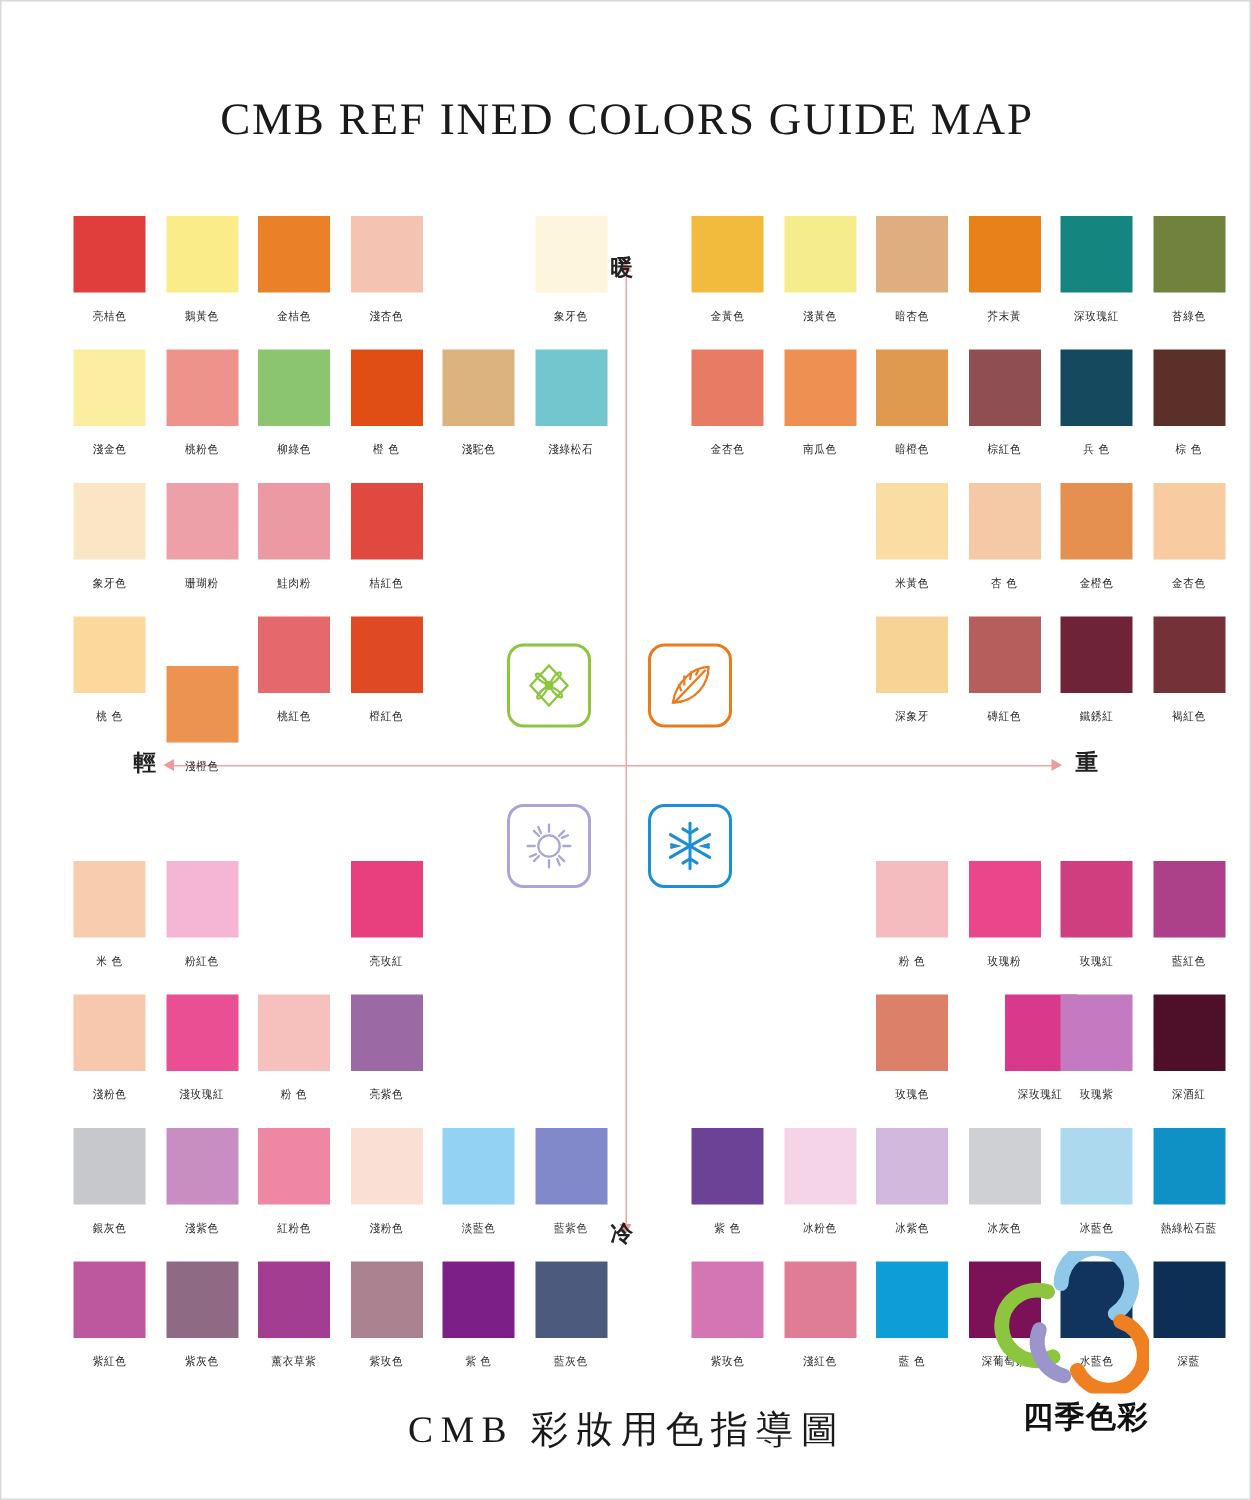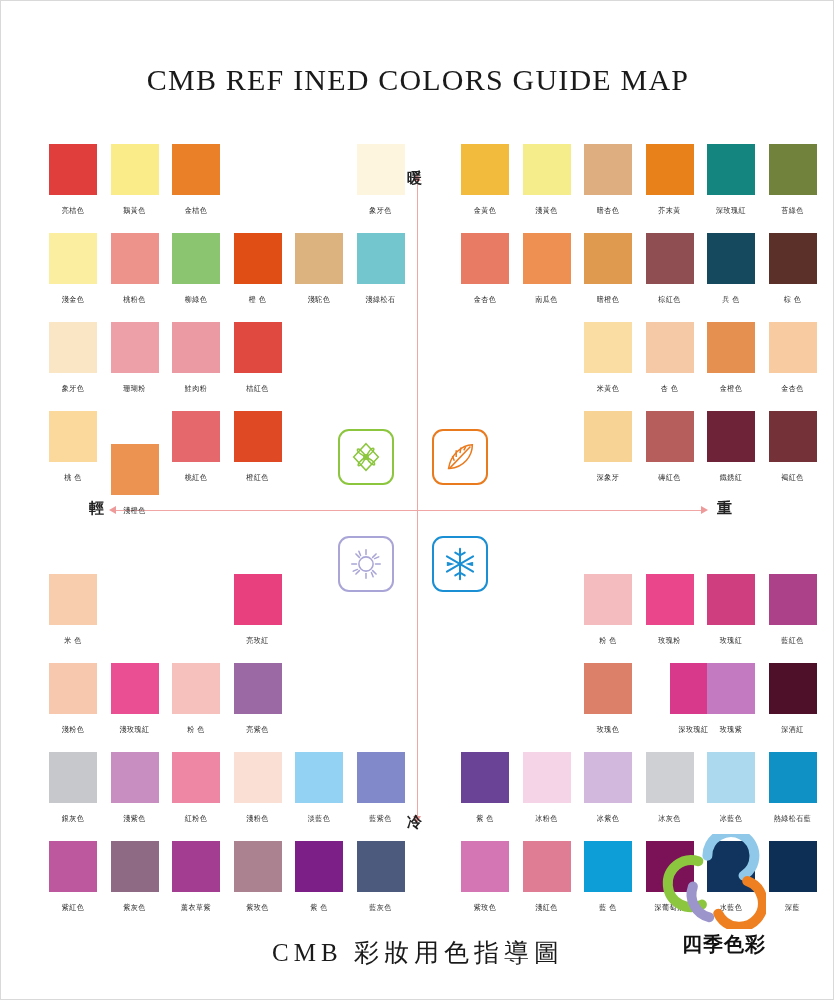--- a/index.html
+++ b/index.html
@@ -138,20 +138,24 @@
           <span class="cap">亮桔色</span>
         </div>
         <div class="cell" style="left: 61.5px;">
           <span class="sw" style="background: rgb(251, 236, 138);"></span>
           <span class="cap">鵝黃色</span>
         </div>
         <div class="cell" style="left: 123px;">
           <span class="sw" style="background: rgb(234, 129, 40);"></span>
           <span class="cap">金桔色</span>
         </div>
+        <div class="cell" style="left: 184.5px;">
+          <span class="sw" style="background: rgb(244, 195, 178);"></span>
+          <span class="cap">淺杏色</span>
+        </div>
         <div class="cell" style="left: 307.5px;">
           <span class="sw" style="background: rgb(253, 245, 221);"></span>
           <span class="cap">象牙色</span>
         </div>
       </div>
       <div class="row">
         <div class="cell" style="left: 0px;">
           <span class="sw" style="background: rgb(251, 238, 161);"></span>
           <span class="cap">淺金色</span>
         </div>
@@ -301,20 +305,24 @@
           <span class="sw" style="background: rgb(116, 50, 56);"></span>
           <span class="cap">褐紅色</span>
         </div>
       </div>
     </div>
   <div class="grid" id="grid-summer" style="left:48px;top:573px;width:360px;">
       <div class="row">
         <div class="cell" style="left: 0px;">
           <span class="sw" style="background: rgb(247, 205, 173);"></span>
           <span class="cap">米 色</span>
+        </div>
+        <div class="cell" style="left: 61.5px;">
+          <span class="sw" style="background: rgb(245, 182, 212);"></span>
+          <span class="cap">粉紅色</span>
         </div>
         <div class="cell" style="left: 184.5px;">
           <span class="sw" style="background: rgb(232, 64, 126);"></span>
           <span class="cap">亮玫紅</span>
         </div>
       </div>
       <div class="row">
         <div class="cell" style="left: 0px;">
           <span class="sw" style="background: rgb(247, 199, 174);"></span>
           <span class="cap">淺粉色</span>

